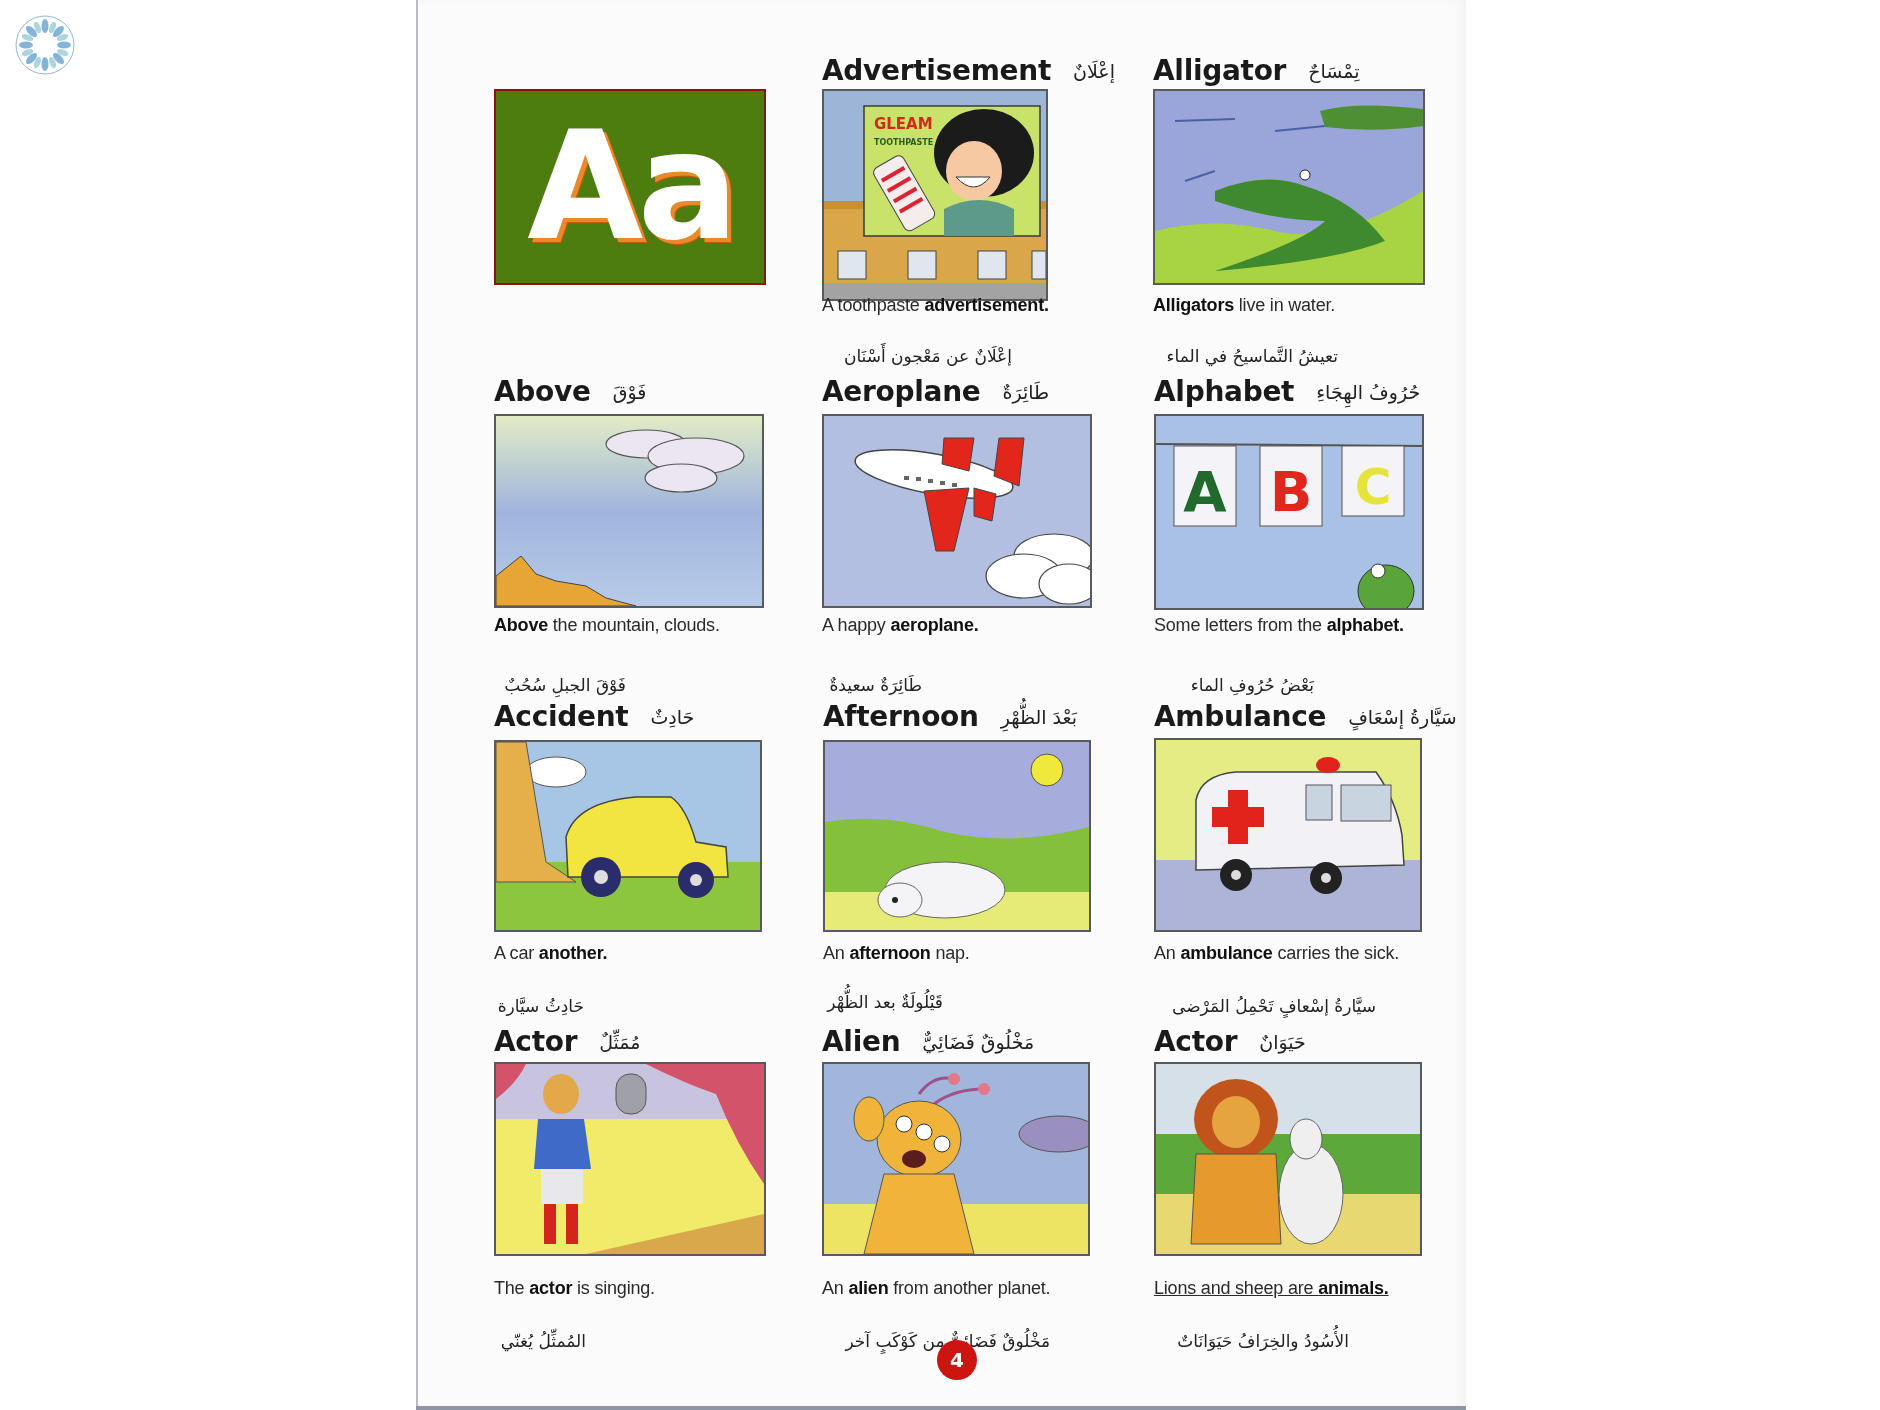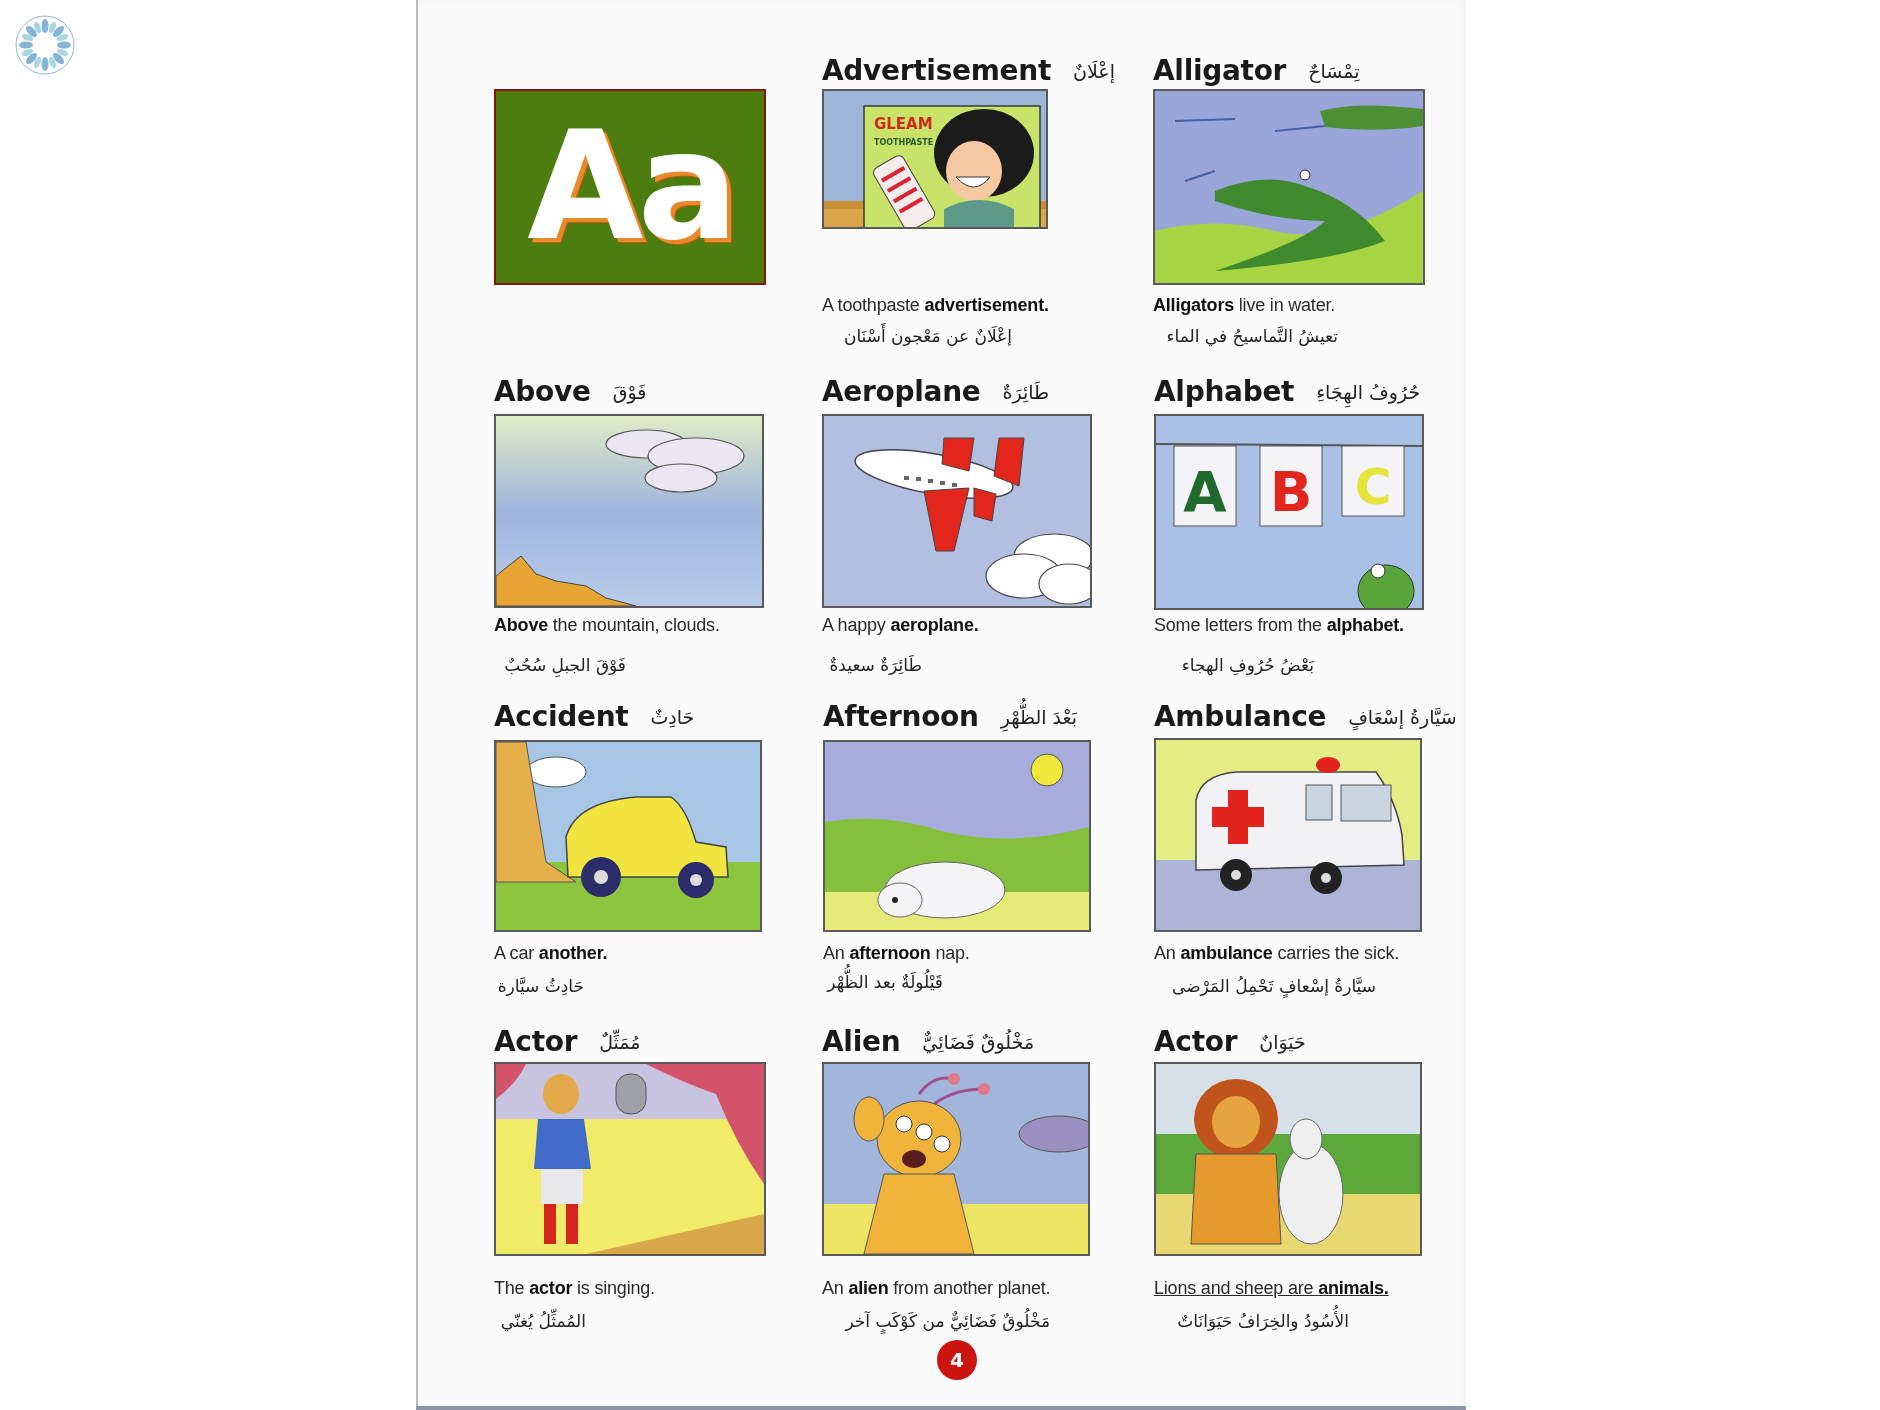--- a/index.html
+++ b/index.html
@@ -9,21 +9,21 @@
   .page { position:absolute; left:416px; top:0; width:1048px; height:1408px; background:#fbfbfb;
           border-left:2px solid #b9bcc2; box-shadow: inset -6px 0 10px rgba(0,0,0,0.03); }
   .page-bottom { position:absolute; left:416px; top:1406px; width:1050px; height:4px; background:#8e96a6; }
   .cell { position:absolute; width:274px; }
   .hdr { position:absolute; left:0; top:0; height:30px; width:300px; white-space:nowrap; }
   .hdr .en { font-family:"DejaVu Sans", sans-serif; font-weight:bold; font-size:28px; letter-spacing:-0.3px; color:#1a1a1a; vertical-align:middle; }
   .hdr .ar { font-family:"DejaVu Sans", sans-serif; font-size:19px; margin-left:22px; color:#222; vertical-align:middle; direction:rtl; unicode-bidi:embed; }
   .pic { position:absolute; left:0; border:2px solid #5a5a5a; box-sizing:border-box; overflow:hidden; }
   .cap1 { position:absolute; left:0; font-family:"Liberation Sans", sans-serif; font-size:18px; color:#2a2a2a; white-space:nowrap; letter-spacing:-0.2px; }
   .cap1 b { color:#111; }
-  .cap2 { position:absolute; left:0; font-family:"DejaVu Sans", sans-serif; font-size:17px; color:#222; white-space:nowrap; direction:rtl; unicode-bidi:embed; }
+  .cap2 { position:absolute; left:0; font-family:"DejaVu Sans", sans-serif; font-size:17px; color:#222; white-space:nowrap; direction:rtl; unicode-bidi:embed;margin-top:20px; }
   .aa-tile { position:absolute; left:494px; top:89px; width:272px; height:196px; background:#4d7c0f;
              border:2px solid #8a1510; box-sizing:border-box; }
   .aa-text { position:absolute; left:0; right:0; top:10px; text-align:center; font-family:"DejaVu Sans", sans-serif;
              font-weight:bold; font-size:150px; line-height:170px; color:#ffffff; letter-spacing:-6px;
              text-shadow: 4px 4px 0 #e88a2a, 5px 5px 0 #c35a10; }
   .pagenum { position:absolute; left:937px; top:1340px; width:40px; height:40px; border-radius:50%; background:#cc1410;
              color:#fff; font-family:"DejaVu Sans", sans-serif; font-weight:bold; font-size:20px; line-height:40px; text-align:center; }
   svg { display:block; }
 </style>
 </head>
@@ -60,21 +60,21 @@
 <div class="page-bottom"></div>
 
 <div class="aa-tile">
   <div class="aa-text">Aa</div>
 </div>
 
 <div class="cell" style="left:822px; top:52px;">
   <div class="hdr" style="top:2px;">
     <span class="en">Advertisement</span><span class="ar">إعْلَانٌ</span>
   </div>
-  <div class="pic" style="top:37px; width:226px; height:140px; background:#a3a3a3;">
+  <div class="pic" style="top:37px; width:226px; height:212px; background:#a3a3a3;">
     <svg width="222" height="192" viewBox="0 0 222 192">
       <rect x="0" y="0" width="222" height="120" fill="#9db6d8"></rect>
       <rect x="0" y="110" width="222" height="82" fill="#d9a64a"></rect>
       <rect x="0" y="110" width="222" height="8" fill="#c98f35"></rect>
       <rect x="40" y="15" width="176" height="130" fill="#c9e36a" stroke="#3a3a3a" stroke-width="1.5"></rect>
       <text x="50" y="38" font-family="DejaVu Sans, sans-serif" font-size="15" font-weight="bold" fill="#d12a1a">GLEAM</text>
       <text x="50" y="54" font-family="DejaVu Sans, sans-serif" font-size="8" font-weight="bold" fill="#2a5a2a">TOOTHPASTE</text>
       <ellipse cx="160" cy="62" rx="50" ry="44" fill="#1b1b1b"></ellipse>
       <ellipse cx="150" cy="80" rx="28" ry="30" fill="#f6c9a3"></ellipse>
       <path d="M132 86 Q150 106 166 86 Z" fill="#ffffff" stroke="#333" stroke-width="1"></path>
@@ -182,21 +182,21 @@
       <rect x="104" y="30" width="62" height="80" fill="#f4f4f8" stroke="#555"></rect>
       <rect x="186" y="30" width="62" height="70" fill="#f4f4f8" stroke="#555"></rect>
       <text x="49" y="95" text-anchor="middle" font-family="DejaVu Sans, sans-serif" font-weight="bold" font-size="56" fill="#1f6a2c">A</text>
       <text x="135" y="95" text-anchor="middle" font-family="DejaVu Sans, sans-serif" font-weight="bold" font-size="56" fill="#e0261d">B</text>
       <text x="217" y="88" text-anchor="middle" font-family="DejaVu Sans, sans-serif" font-weight="bold" font-size="50" fill="#e6e33a">C</text>
       <ellipse cx="230" cy="175" rx="28" ry="26" fill="#5aa53a" stroke="#333"></ellipse>
       <circle cx="222" cy="155" r="7" fill="#fff" stroke="#333"></circle>
     </svg>
   </div>
   <div class="cap1" style="top:240px;"><span>Some letters from the </span><b>alphabet.</b><span></span></div>
-  <div class="cap2" style="top:280px; width:160px;">بَعْضُ حُرُوفِ الهجاء</div>
+  <div class="cap2" style="top:280px; width:160px;">بَعْضُ حُرُوفِ الماء</div>
 </div>
 
 <div class="cell" style="left:494px; top:700px;">
   <div class="hdr">
     <span class="en">Accident</span><span class="ar">حَادِثٌ</span>
   </div>
   <div class="pic" style="top:40px; width:268px; height:192px;">
     <svg width="264" height="188" viewBox="0 0 264 188">
       <rect width="264" height="188" fill="#a7c6e6"></rect>
       <rect x="0" y="120" width="264" height="68" fill="#8cc63e"></rect>

